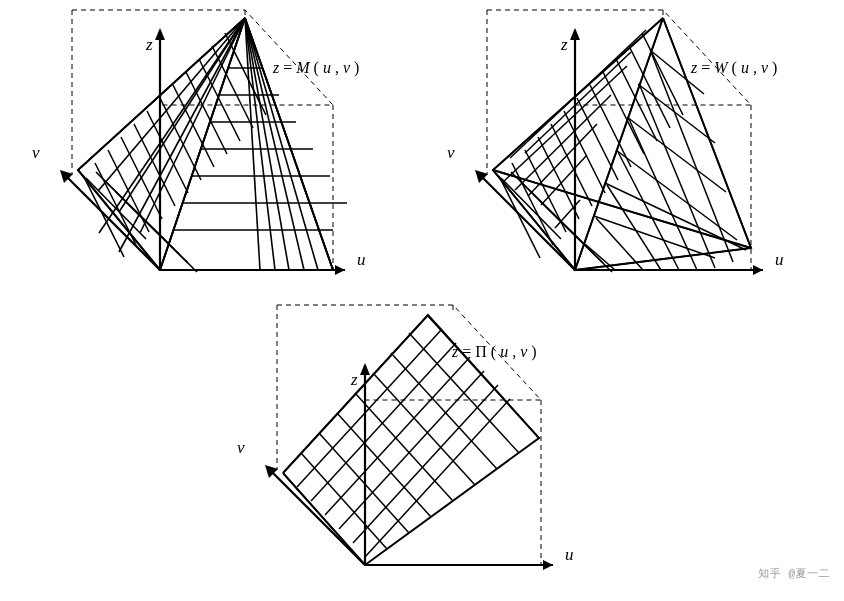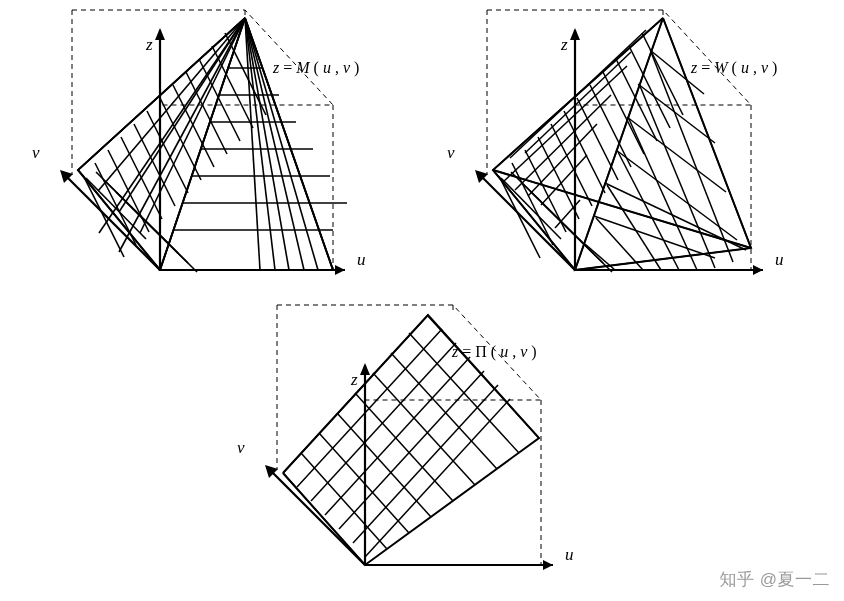--- a/index.html
+++ b/index.html
@@ -38,23 +38,23 @@
     font-family: "Liberation Serif", serif;
     font-size: 16px;
     fill: #000000;
   }
   .surface-label .ital {
     font-style: italic;
   }
   .watermark {
     position: absolute;
     right: 14px;
-    bottom: 10px;
-    font-family: Liberation Sans, sans-serif;
-    font-size: 17px;
+    bottom: 20px;
+    font-family: Liberation Mono, monospace;
+    font-size: 11px;
     color: #9a9a9a;
     letter-spacing: 0.5px;
     white-space: nowrap;
   }
 </style>
 </head>
 <body>
 
 <div id="figure-root">
 

